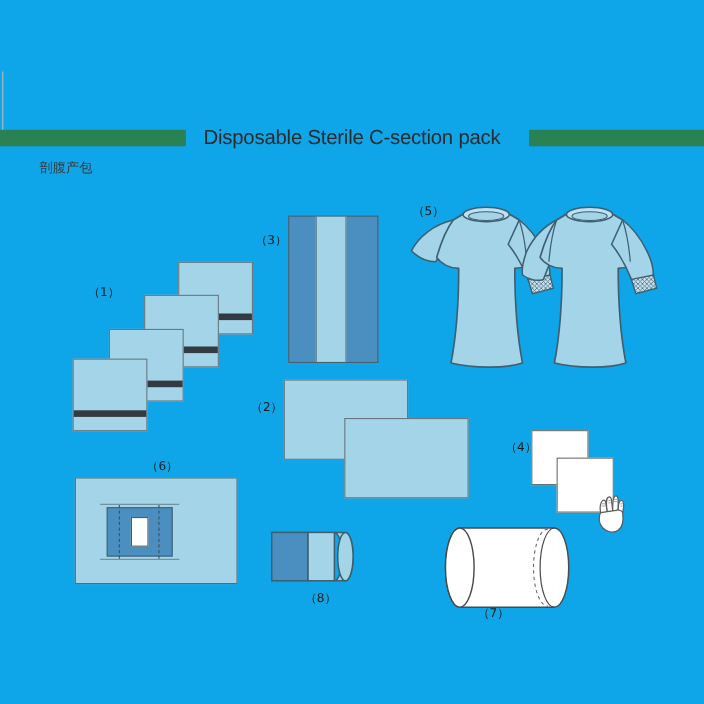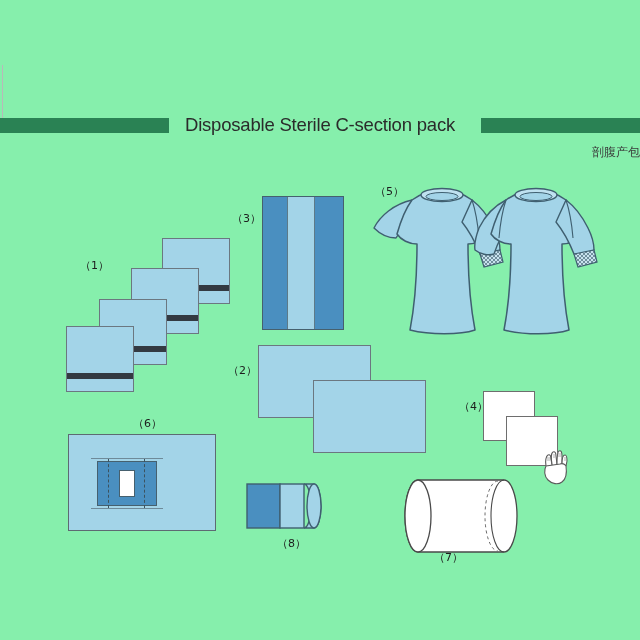--- a/index.html
+++ b/index.html
@@ -11,21 +11,21 @@
     width: 640px;
     height: 640px;
     font-family: "Liberation Sans", sans-serif;
     overflow: hidden;
     position: relative;
   }
   #page {
     position: relative;
     width: 640px;
     height: 640px;
-    background: #86efac;
+    background: #0ea5e9;
   }
 
   
   .bar-left, .bar-right {
     position: absolute;
     height: 15px;
     background: #2a8254;
   }
   .bar-left  { left: 0;   top: 118px; width: 169px; }
   .bar-right { left: 481px; top: 118px; width: 159px; }
@@ -37,24 +37,25 @@
     text-align: center;
     font-size: 18.5px;
     letter-spacing: -0.2px;
     color: #2b2b2b;
     font-family: "Liberation Sans", sans-serif;
   }
   .subtitle {
     position: absolute;
     left: 0; right: 0;
     top: 144px;
-    text-align: right;
+    text-align: left;
     font-size: 12px;
     color: #3a3a3a;
     font-family: "DejaVu Sans", sans-serif;
+    padding-left: 36px;
   }
 
   .frame-edge {
     position: absolute;
     left: 2px;
     top: 65px;
     width: 1px;
     height: 58px;
     background: #b9b9b9;
   }

